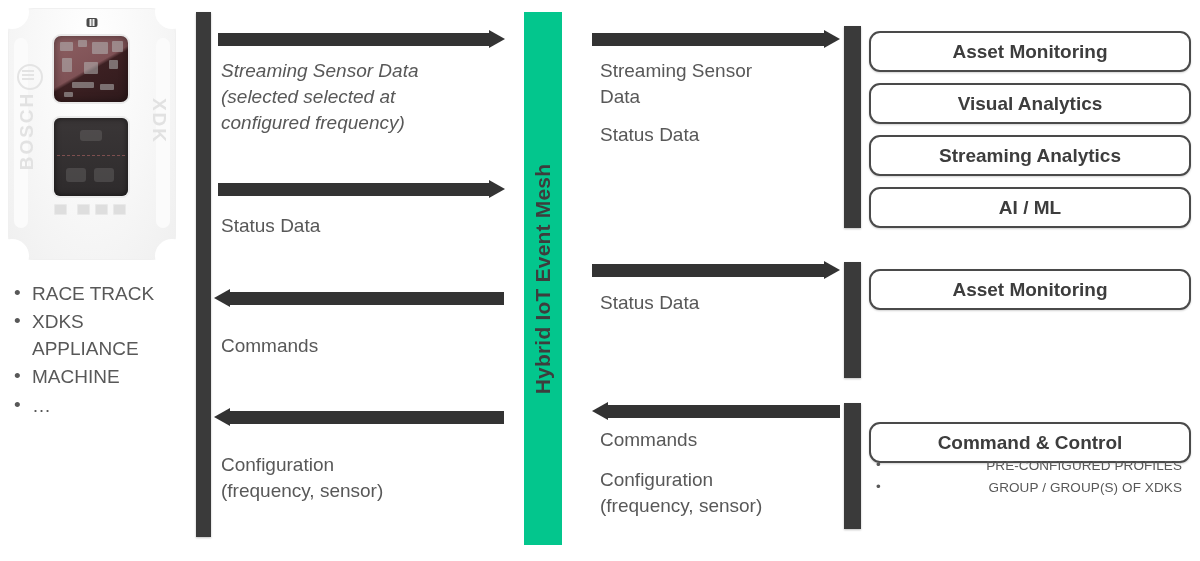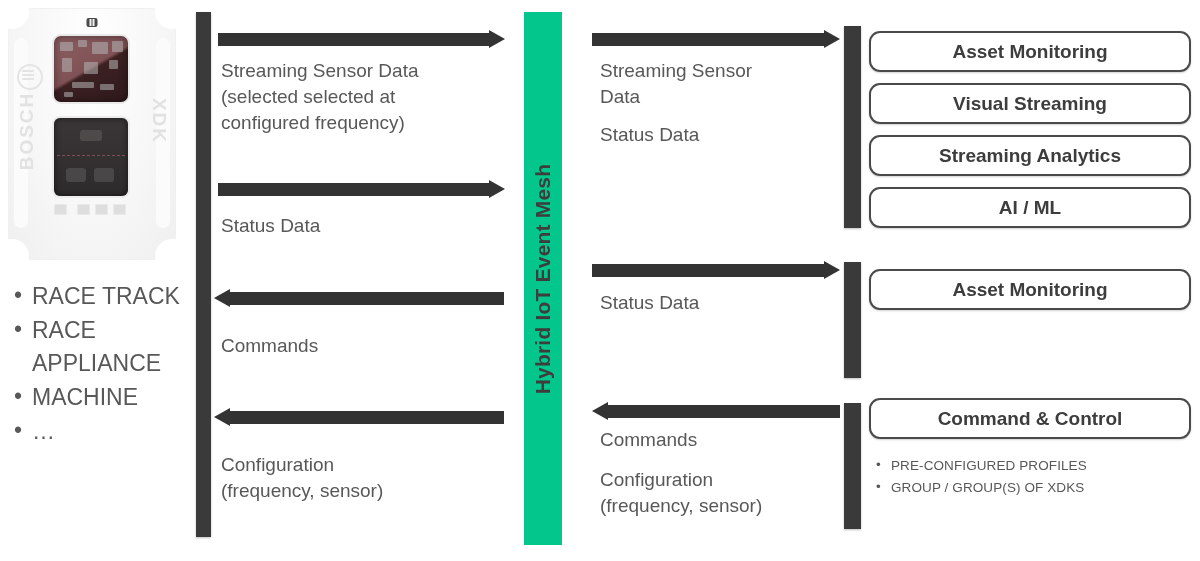--- a/index.html
+++ b/index.html
@@ -177,21 +177,21 @@
     background: #e4e4e4;
     box-shadow: 0 -4px 0 0 #e4e4e4, 0 4px 0 0 #e4e4e4;
   }
 
   
   .bullet-list {
     position: absolute;
     left: 10px;
     top: 280px;
     width: 180px;
-    font-size: 23px;
+    font-size: 19px;
     color: #585858;
     line-height: 1.43;
   }
   .bullet-list .li {
     position: relative;
     padding-left: 22px;
     margin-bottom: 1px;
   }
   .bullet-list .li::before {
     content: "\2022";
@@ -338,32 +338,32 @@
       <span></span>
     </div>
 
     <div class="bosch-mark"></div>
     <div class="brand-bosch">BOSCH</div>
     <div class="brand-xdk">XDK</div>
   </div>
 
   <div class="bullet-list">
     <div class="li">RACE TRACK</div>
-    <div class="li">RACE APPLIANCE</div>
+    <div class="li">XDKS APPLIANCE</div>
     <div class="li">MACHINE</div>
     <div class="li">…</div>
   </div>
 
   <div class="vbar" style="left:196px; top:12px; width:15px; height:525px;"></div>
 
   <div class="arrow right" style="left:218px; top:30px; width:287px;">
     <div class="shaft"></div>
       <div class="head"></div>
   </div>
-  <div class="caption" style="left:221px; top:58px; width:290px;">
+  <div class="caption" style="left:221px; top:58px; width:290px;font-style:italic;">
     <div>Streaming Sensor Data</div>
     <div>(selected selected at</div>
     <div>configured frequency)</div>
   </div>
 
   <div class="arrow right" style="left:218px; top:180px; width:287px;">
     <div class="shaft"></div>
       <div class="head"></div>
   </div>
   <div class="caption" style="left:221px; top:213px;">Status Data</div>
@@ -413,25 +413,25 @@
     <div style="height:14px;"></div>
     <div>Configuration</div>
     <div>(frequency, sensor)</div>
   </div>
 
   <div class="vbar" style="left:844px; top:26px; width:17px; height:202px;"></div>
   <div class="vbar" style="left:844px; top:262px; width:17px; height:116px;"></div>
   <div class="vbar" style="left:844px; top:403px; width:17px; height:126px;"></div>
 
   <div class="pill" style="left:869px; top:31px; width:318px; height:37px;">Asset Monitoring</div>
-  <div class="pill" style="left:869px; top:83px; width:318px; height:37px;">Visual Streaming</div>
+  <div class="pill" style="left:869px; top:83px; width:318px; height:37px;">Visual Analytics</div>
   <div class="pill" style="left:869px; top:135px; width:318px; height:37px;border-radius:11px;">Streaming Analytics</div>
   <div class="pill" style="left:869px; top:187px; width:318px; height:37px;">AI / ML</div>
 
   <div class="pill" style="left:869px; top:269px; width:318px; height:37px;">Asset Monitoring</div>
 
-  <div class="pill" style="left:869px; top:398px; width:318px; height:37px;">Command &amp; Control</div>
-  <div class="mini-list" style="left:872px; top:455px; width:310px;">
+  <div class="pill" style="left:869px; top:422px; width:318px; height:37px;">Command &amp; Control</div>
+  <div class="mini-list" style="left:872px; top:455px; width:310px;text-align:right;">
     <div class="li">PRE-CONFIGURED PROFILES</div>
     <div class="li">GROUP / GROUP(S) OF XDKS</div>
   </div>
 
 </div>
 
 </body></html>

